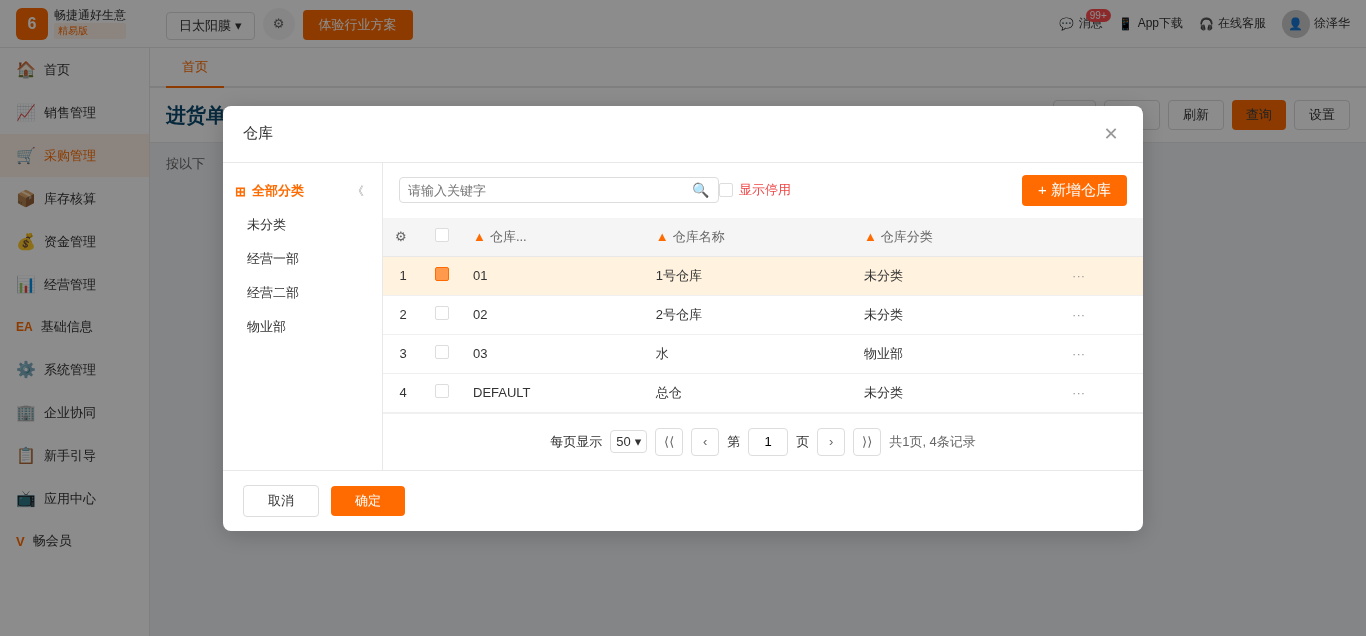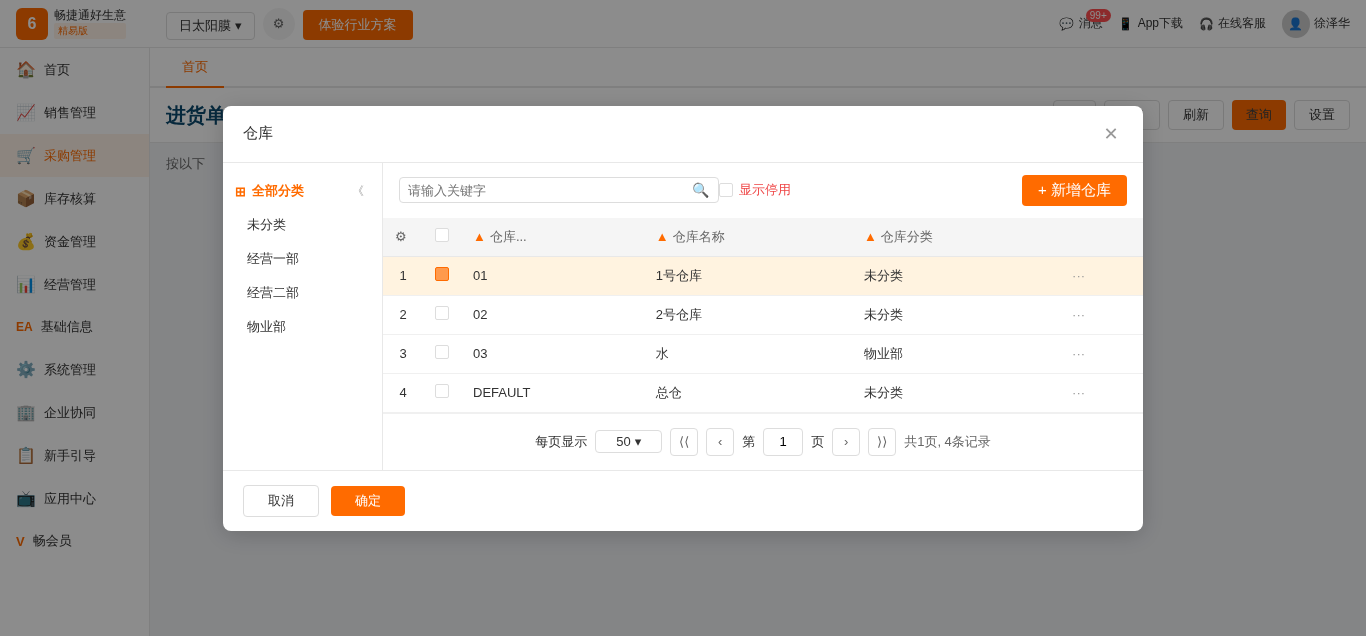--- a/index.html
+++ b/index.html
@@ -196,21 +196,21 @@
 
     
     .pagination {
       display: flex; align-items: center; justify-content: center;
       padding: 14px 16px; gap: 8px; font-size: 13px; color: #333;
       border-top: 1px solid #f0f0f0;
     }
     .page-size-select {
       display: flex; align-items: center;
       border: 1px solid #ddd; border-radius: 4px;
-      padding: 3px 20px; gap: 4px; cursor: pointer;
+      padding: 3px 5px; gap: 4px; cursor: pointer;
     }
     .page-nav-btn {
       width: 28px; height: 28px;
       border: 1px solid #ddd; border-radius: 4px;
       display: flex; align-items: center; justify-content: center;
       cursor: pointer; color: #666; background: #fff;
     }
     .page-input {
       width: 40px; height: 28px;
       border: 1px solid #ddd; border-radius: 4px;

